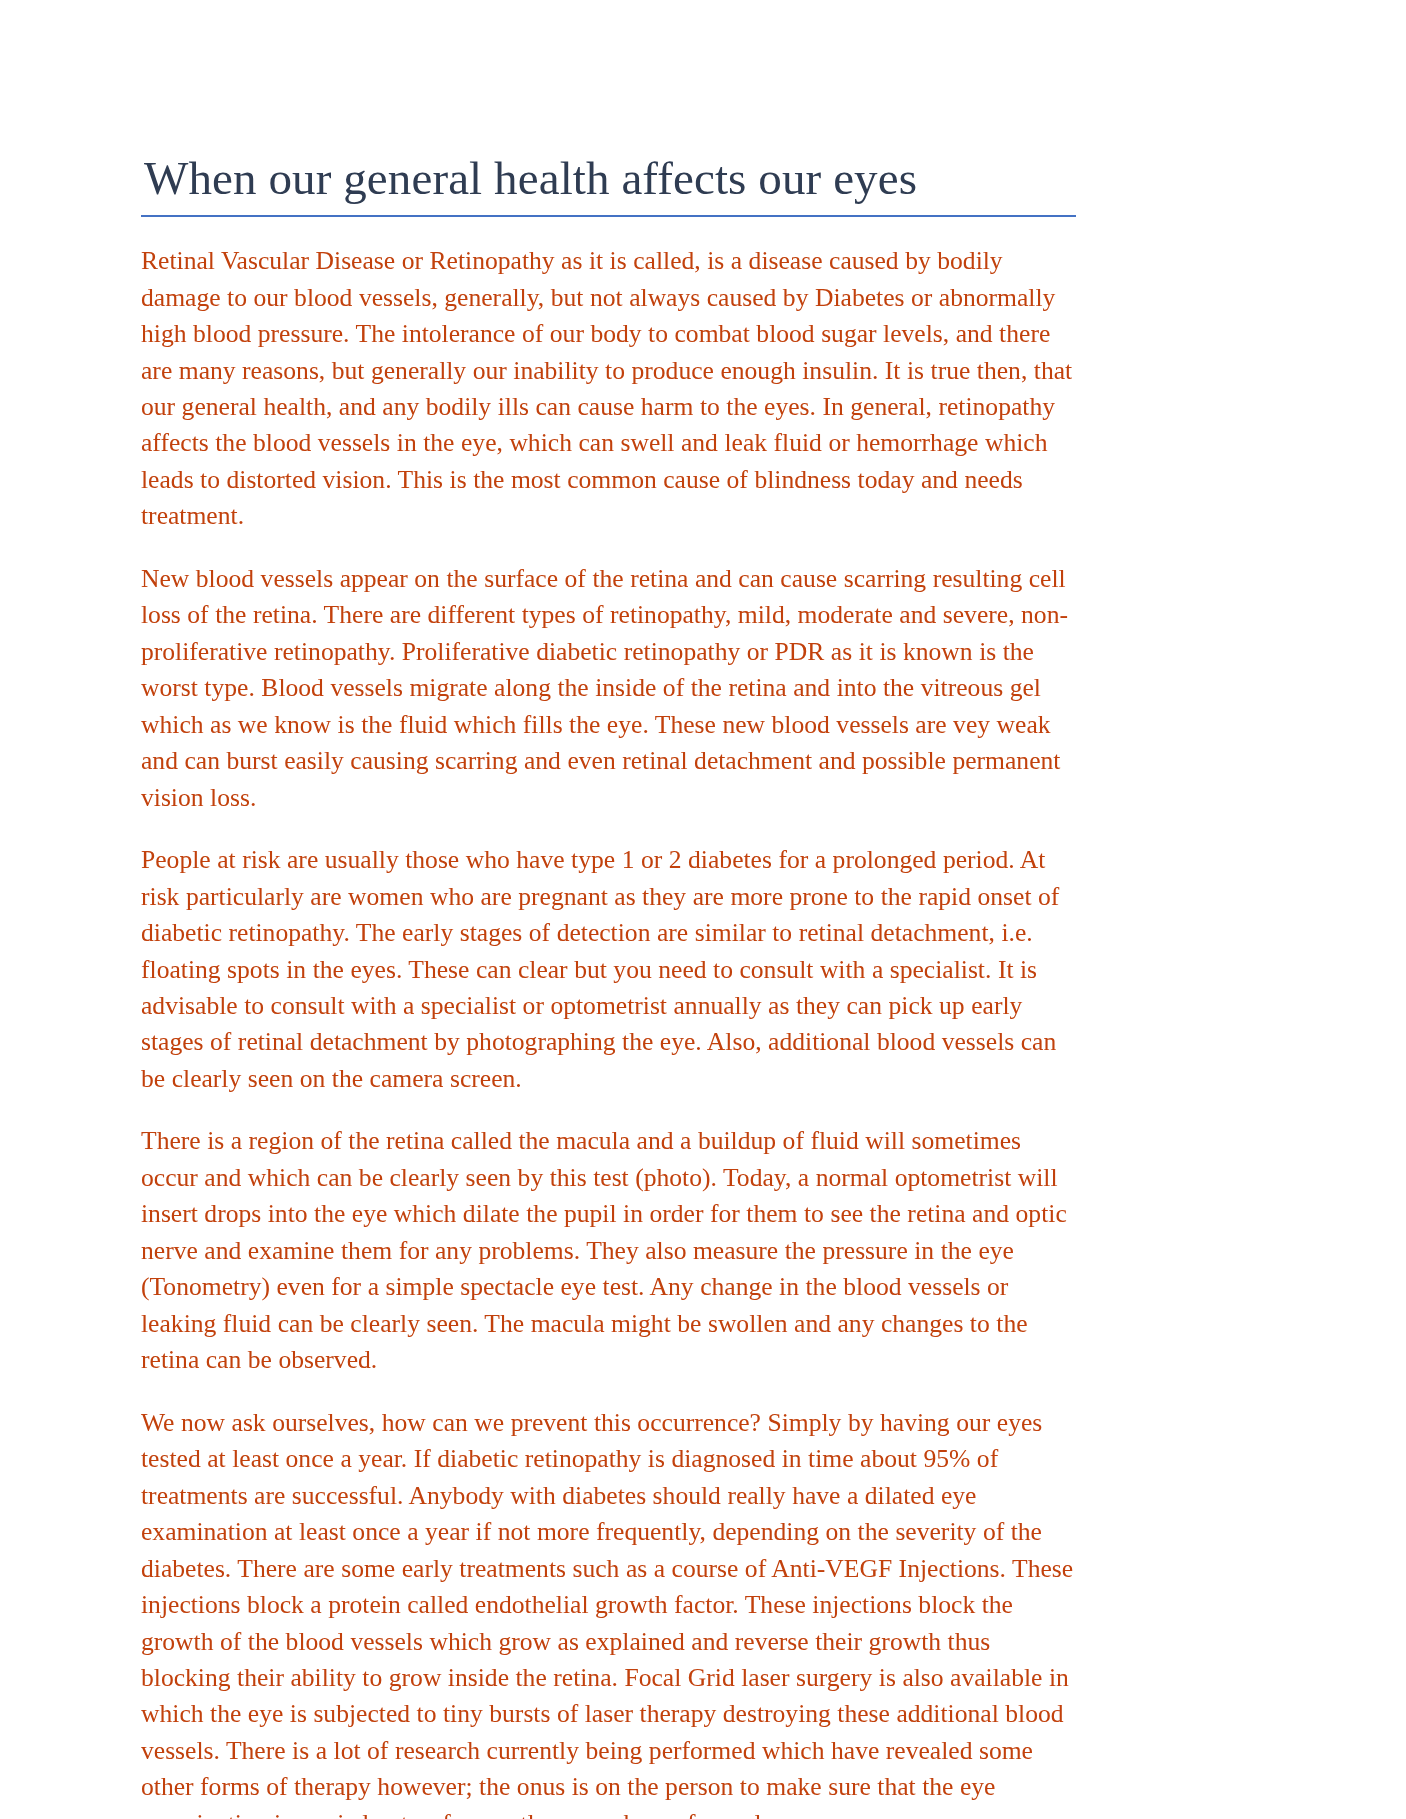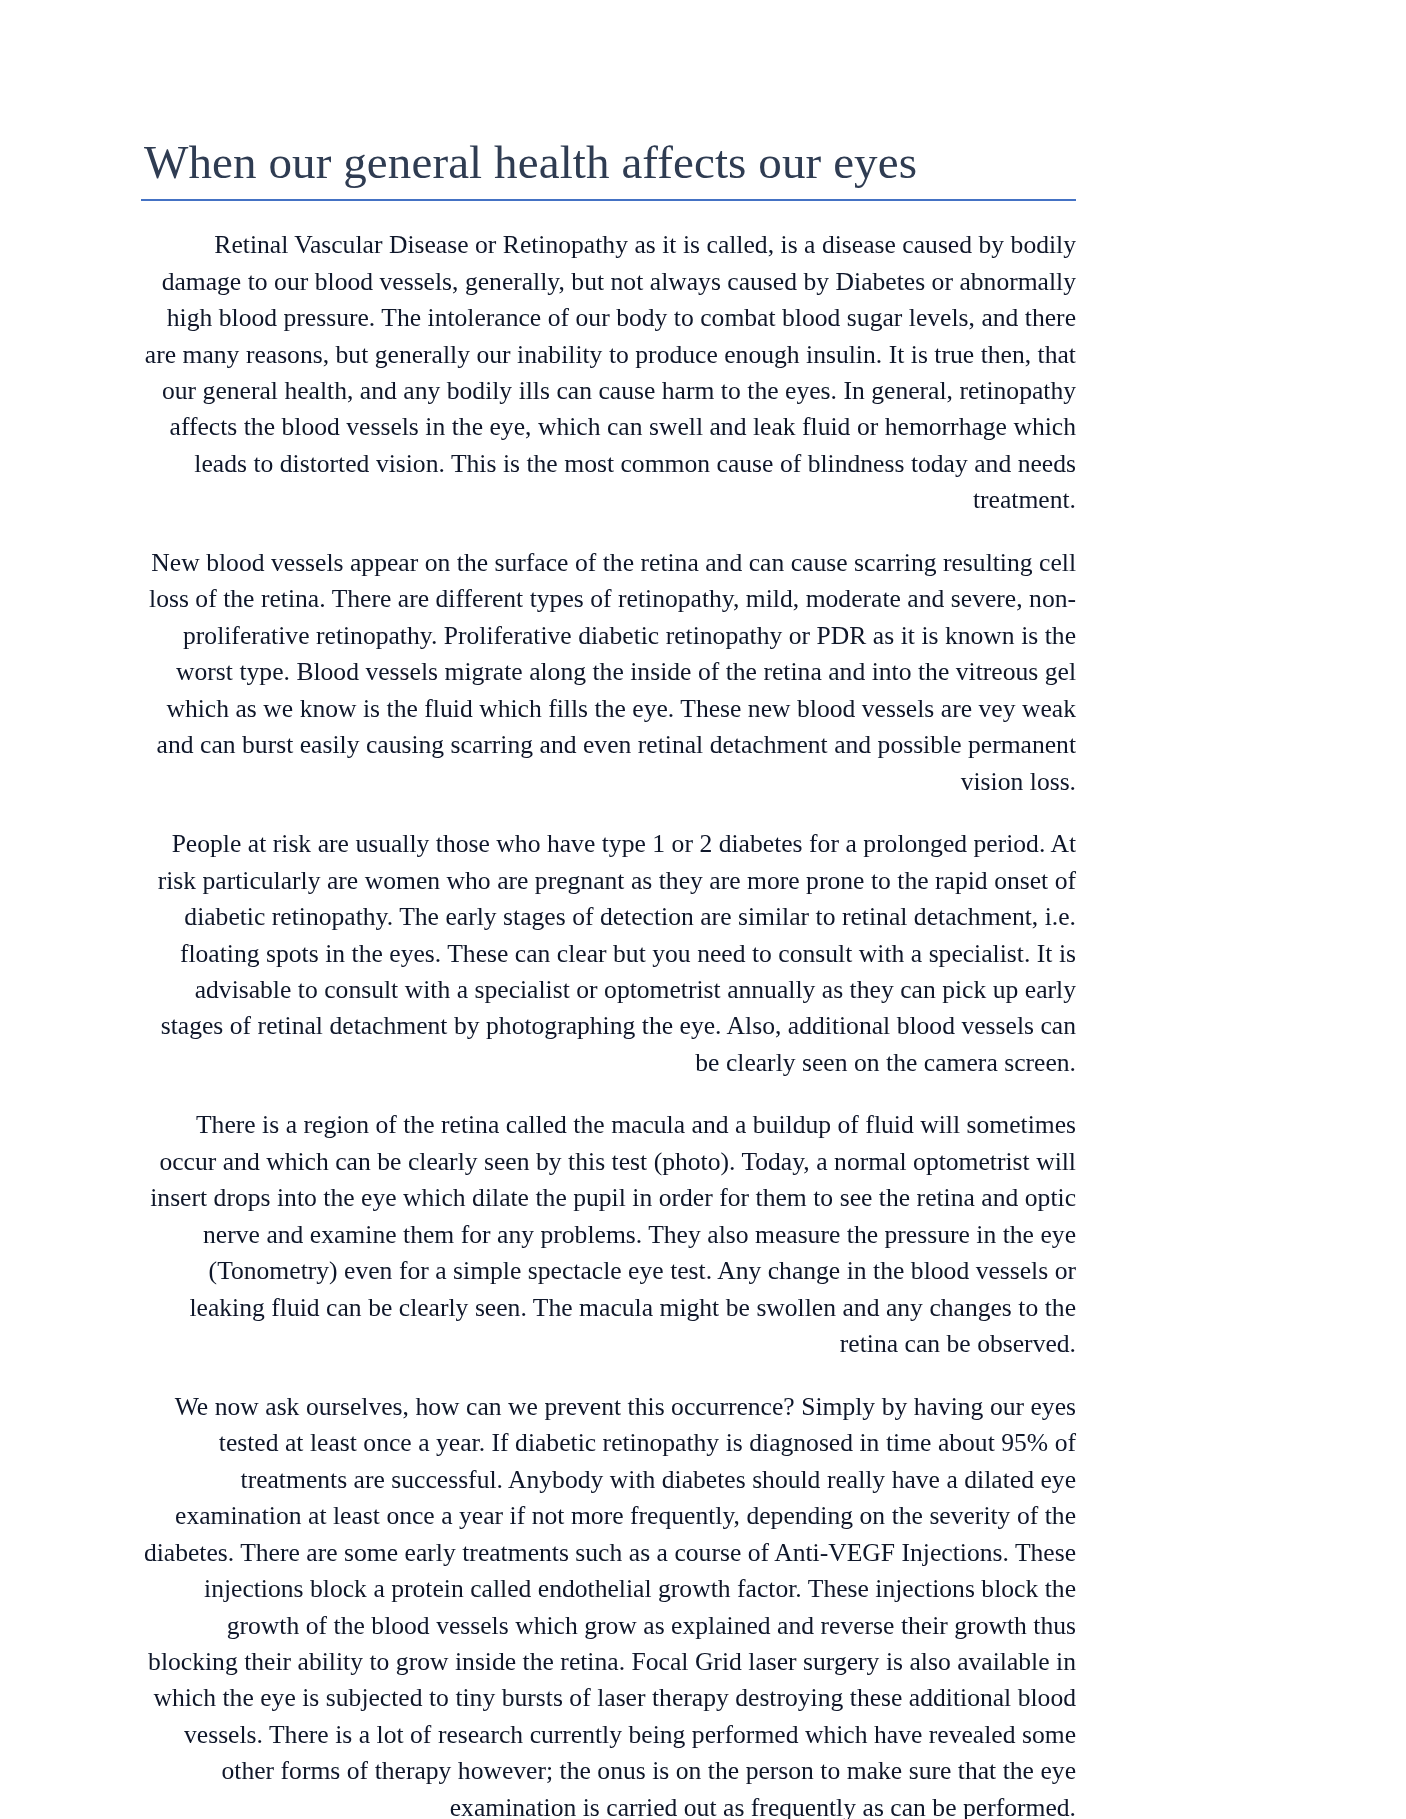--- a/index.html
+++ b/index.html
@@ -27,40 +27,40 @@
     left: 141px;
     top: 136px;
     width: 935px;
   }
   .doc-title {
     font-family: "Liberation Serif", "DejaVu Serif", serif;
     font-size: 47px;
     line-height: 1.13;
     font-weight: normal;
     color: #2f3c52;
-    margin: 0 0 0 0;
+    margin: 16px 0 0 0;
     letter-spacing: 0.1px;
     padding-left: 3px;
   }
   .title-rule {
     width: 935px;
     height: 0;
     border: 0;
     border-top: 2.2px solid #4472c4;
     margin: 10px 0 0 0;
   }
   .body-block {
     margin-top: 26px;
   }
   p.para {
     font-size: 25.6px;
     line-height: 1.425;
-    color: #0f172a;
+    color: #c2410c;
     margin: 0 0 26px 0;
-    text-align: right;
+    text-align: left;
     word-spacing: 0.1px;
   }
   p.para:last-child {
     margin-bottom: 0;
   }
   .b {
     font-weight: normal;
   }
 </style>
 </head>

